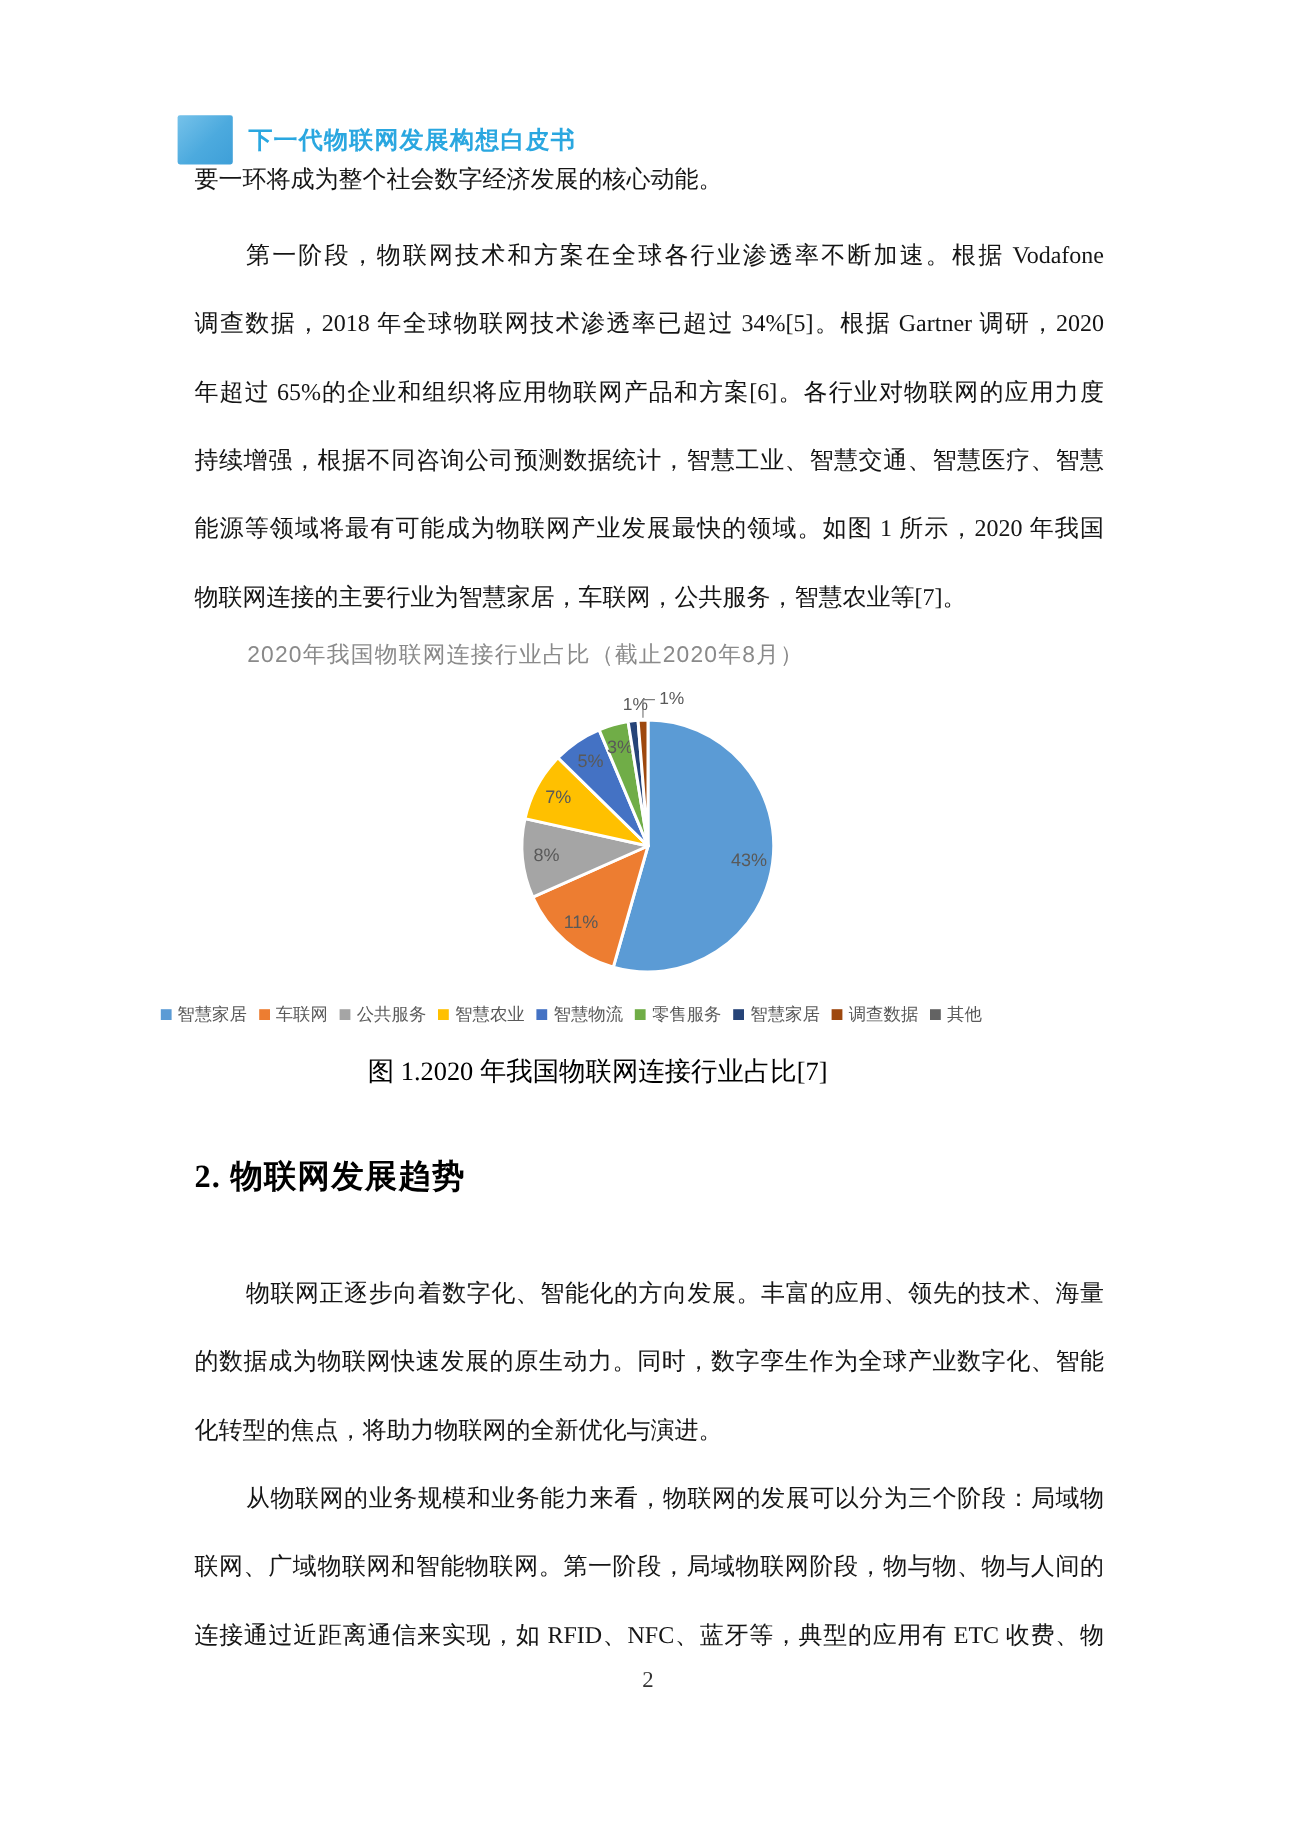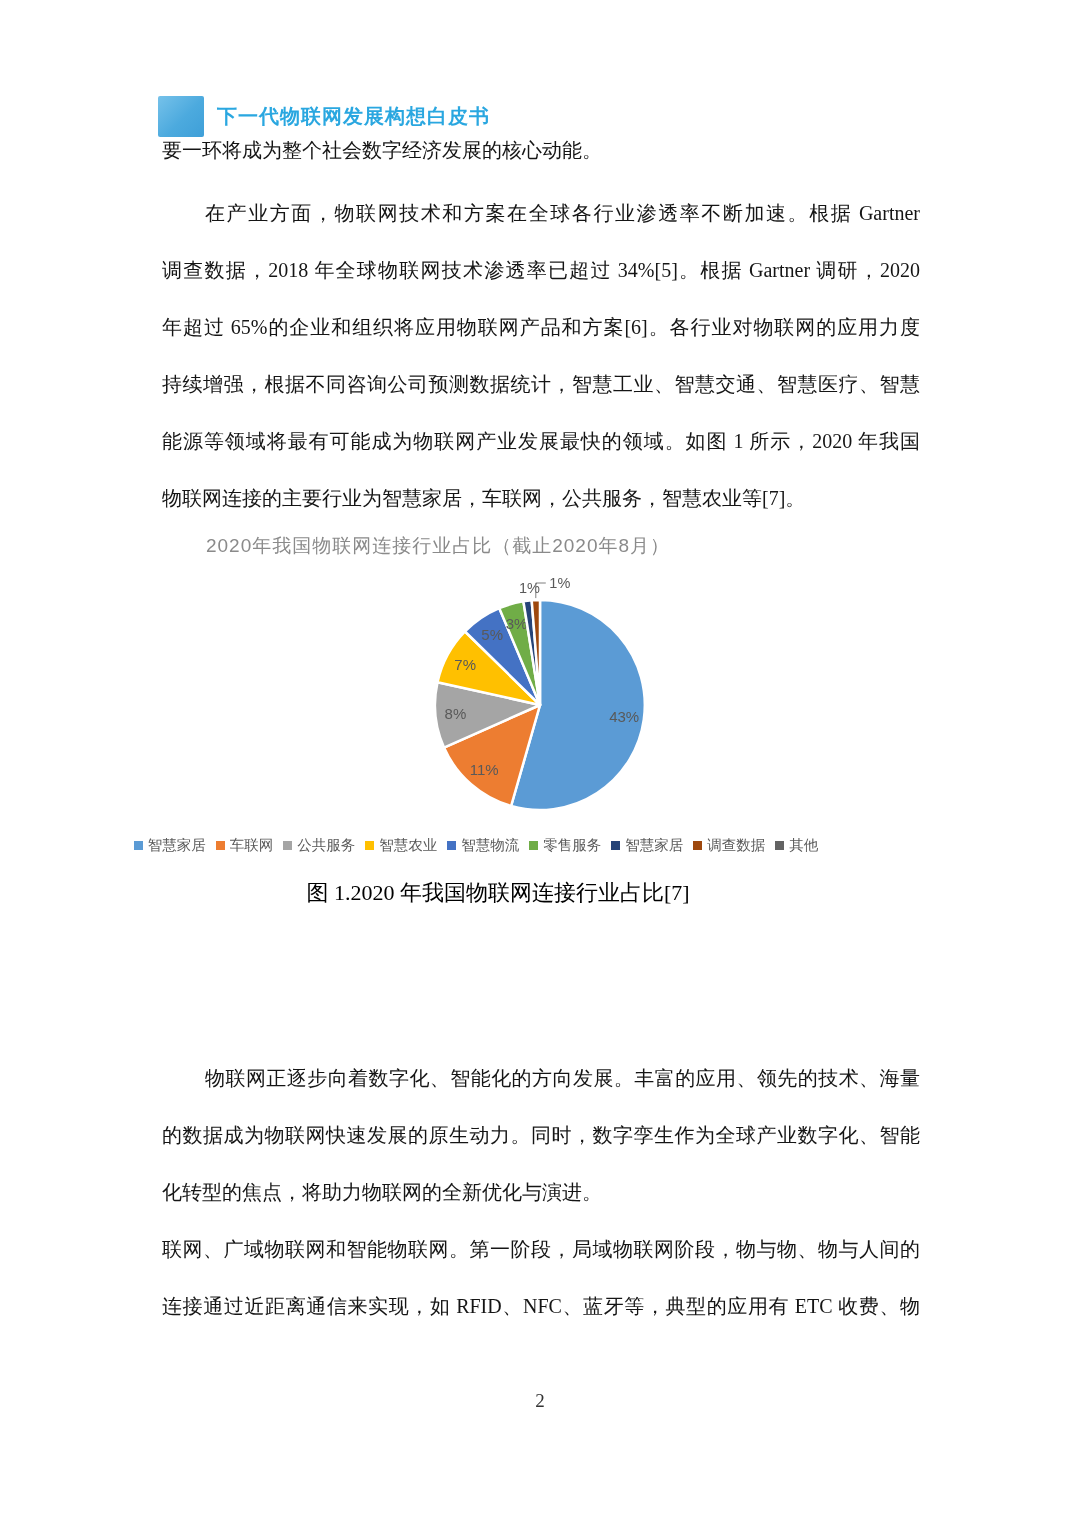--- a/index.html
+++ b/index.html
@@ -1,20 +1,20 @@
 <!DOCTYPE html>
 <html><head>
 <meta charset="utf-8">
 <title>White Paper Page</title>
 <style>
   html,body{margin:0;padding:0;background:#fff;}
   .page{position:relative;width:1080px;height:1526px;background:#ffffff;overflow:hidden;
         font-family:"Liberation Serif","DejaVu Serif",serif;color:#151515;}
   
-  .header{position:absolute;top:96px;left:158px;display:flex;align-items:center;}
+  .header{position:absolute;top:96px;left:148px;display:flex;align-items:center;}
   .header-icon{width:46px;height:41px;border-radius:2px;
         background:linear-gradient(135deg,#76c2ea 0%,#4caade 55%,#3e9fd8 100%);}
   .header-title{margin-left:13px;font-family:"Liberation Sans","DejaVu Sans",sans-serif;
         font-weight:700;font-size:20px;color:#2aa7e0;letter-spacing:1px;}
   
   .para{position:absolute;left:162px;width:758px;font-size:20px;}
   .bline{height:57px;line-height:57px;text-align:left;}
   .bline.fill{text-align:justify;text-align-last:justify;}
   .bline.ind{text-indent:43px;}
   #para0{top:122px;}
@@ -45,21 +45,21 @@
 
   <div class="header">
     <div class="header-icon"></div>
     <div class="header-title">下一代物联网发展构想白皮书</div>
   </div>
 
   <div class="para" id="para0">
       <div class="bline">要一环将成为整个社会数字经济发展的核心动能。</div>
     </div>
   <div class="para" id="para1">
-      <div class="bline fill ind">在产业方面，物联网技术和方案在全球各行业渗透率不断加速。根据 Gartner</div>
+      <div class="bline fill ind">第一阶段，物联网技术和方案在全球各行业渗透率不断加速。根据 Vodafone</div>
       <div class="bline fill">调查数据，2018 年全球物联网技术渗透率已超过 34%[5]。根据 Gartner 调研，2020</div>
       <div class="bline fill">年超过 65%的企业和组织将应用物联网产品和方案[6]。各行业对物联网的应用力度</div>
       <div class="bline fill">持续增强，根据不同咨询公司预测数据统计，智慧工业、智慧交通、智慧医疗、智慧</div>
       <div class="bline fill">能源等领域将最有可能成为物联网产业发展最快的领域。如图 1 所示，2020 年我国</div>
       <div class="bline">物联网连接的主要行业为智慧家居，车联网，公共服务，智慧农业等[7]。</div>
     </div>
 
   <div class="chart-title">2020年我国物联网连接行业占比（截止2020年8月）</div>
 
   <svg id="pie" viewBox="0 0 330 270">
@@ -106,26 +106,28 @@
       </span><span class="legend-item">
         <span class="swatch" style="background: rgb(158, 72, 14);"></span>
         <span>调查数据</span>
       </span><span class="legend-item">
         <span class="swatch" style="background: rgb(99, 99, 99);"></span>
         <span>其他</span>
       </span></div>
 
   <div class="caption">图 1.2020 年我国物联网连接行业占比[7]</div>
 
+  <div class="section-heading">2. 物联网发展趋势</div>
 
   <div class="para" id="para2">
       <div class="bline fill ind">物联网正逐步向着数字化、智能化的方向发展。丰富的应用、领先的技术、海量</div>
       <div class="bline fill">的数据成为物联网快速发展的原生动力。同时，数字孪生作为全球产业数字化、智能</div>
       <div class="bline">化转型的焦点，将助力物联网的全新优化与演进。</div>
     </div>
   <div class="para" id="para3">
+      <div class="bline fill ind">从物联网的业务规模和业务能力来看，物联网的发展可以分为三个阶段：局域物</div>
       <div class="bline fill">联网、广域物联网和智能物联网。第一阶段，局域物联网阶段，物与物、物与人间的</div>
       <div class="bline fill">连接通过近距离通信来实现，如 RFID、NFC、蓝牙等，典型的应用有 ETC 收费、物</div>
     </div>
 
   <div class="page-number">2</div>
 
 </div>
 
 </body></html>

